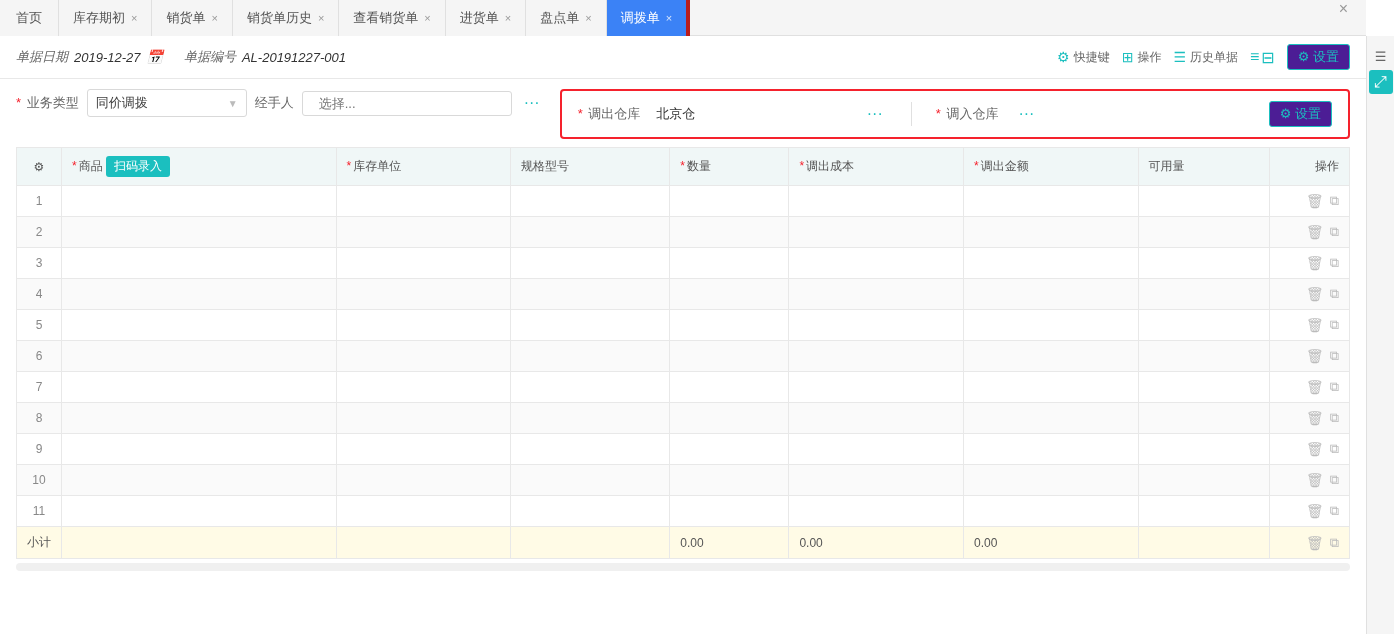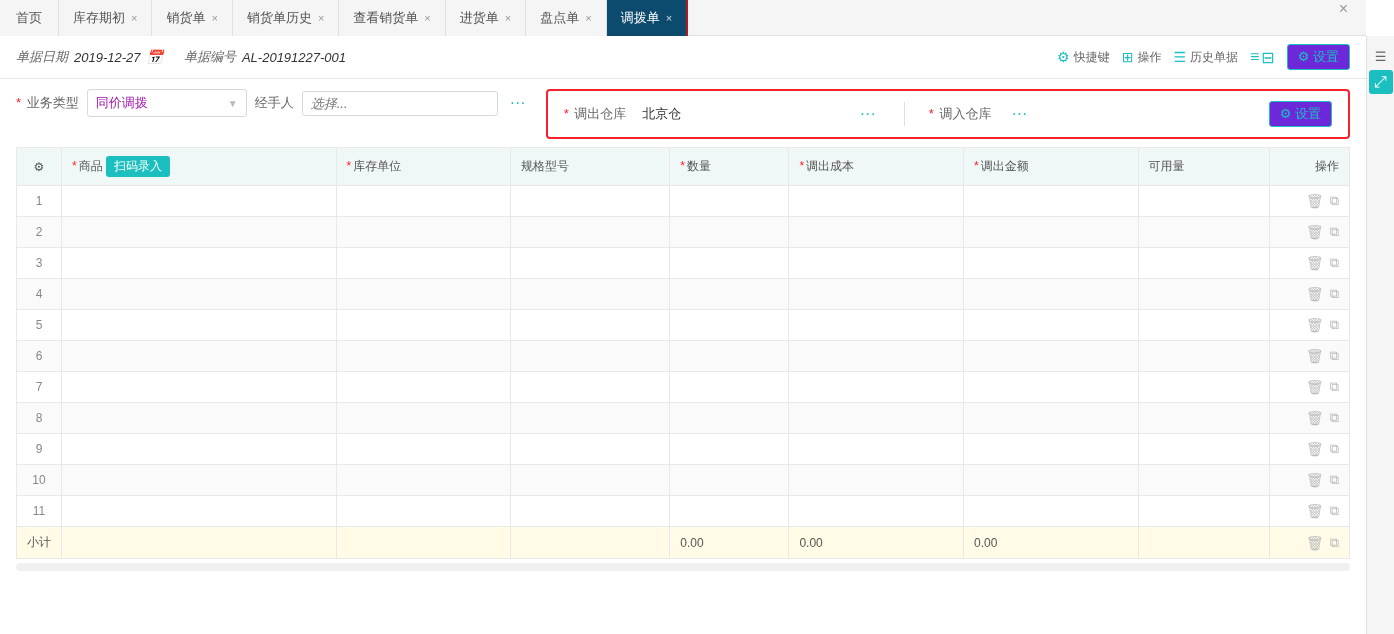--- a/index.html
+++ b/index.html
@@ -24,23 +24,23 @@
       background: #f5f5f5;
       color: #555;
       font-size: 13px;
       white-space: nowrap;
     }
     .tab-item:first-child {
       padding: 0 16px;
       border-right: 1px solid #e0e0e0;
     }
     .tab-item.active {
-      background: #0c4a6e;
+      background: #3b82f6;
       color: #fff;
-      border-right: 2px solid #b91c1c;
+      border-right: 4px solid #b91c1c;
     }
     .tab-close {
       margin-left: 6px;
       font-size: 11px;
       color: #999;
       cursor: pointer;
     }
     .tab-item.active .tab-close {
       color: rgba(255,255,255,0.8);
     }
@@ -83,21 +83,21 @@
     .toolbar-action {
       display: flex;
       align-items: center;
       gap: 4px;
       color: #666;
       font-size: 12px;
       cursor: pointer;
     }
     .toolbar-action .icon { color: #1bbfbf; font-size: 14px; }
     .btn-setting {
-      background: #6d28d9;
+      background: #4c1d95;
       border: 1px solid #1bbfbf;
       color: #1bbfbf;
       padding: 3px 10px;
       border-radius: 3px;
       cursor: pointer;
       font-size: 13px;
     }
 
     
     .form-area {
@@ -128,21 +128,21 @@
       display: flex;
       align-items: center;
       border: 1px solid #d9d9d9;
       border-radius: 3px;
       padding: 4px 8px;
       background: #fff;
       cursor: pointer;
       min-width: 160px;
       justify-content: space-between;
     }
-    .field-select-value { color: #a21caf; }
+    .field-select-value { color: #404040; }
     .field-select-arrow { color: #bbb; font-size: 10px; }
     .field-input-plain {
       flex: 1;
       border: none;
       outline: none;
       color: #bbb;
       font-size: 13px;
       background: transparent;
       cursor: pointer;
     }
@@ -382,21 +382,21 @@
         </span>
         <div class="field-select">
           <span class="field-select-value">同价调拨</span>
           <span class="field-select-arrow">▼</span>
         </div>
       </div>
       <div class="form-field">
         <span class="field-label">
           <span>经手人</span>
         </span>
-        <input class="field-input-plain" type="text" style="border: 1px solid rgb(217, 217, 217); border-radius: 3px; padding: 4px 8px; flex: 1 1 0%; min-width: 160px; font-style: italic;" placeholder="选择...">
+        <input class="field-input-plain" type="text" style="border: 1px solid rgb(217, 217, 217); border-radius: 3px; padding: 4px 16px; flex: 1 1 0%; min-width: 160px;" placeholder="选择...">
         <span class="more-btn">···</span>
       </div>
     </div>
 
     <div class="warehouse-box">
       <div class="wh-field">
         <span class="wh-label">
           <span class="required-star">*</span>
           <span>调出仓库</span>
         </span>

